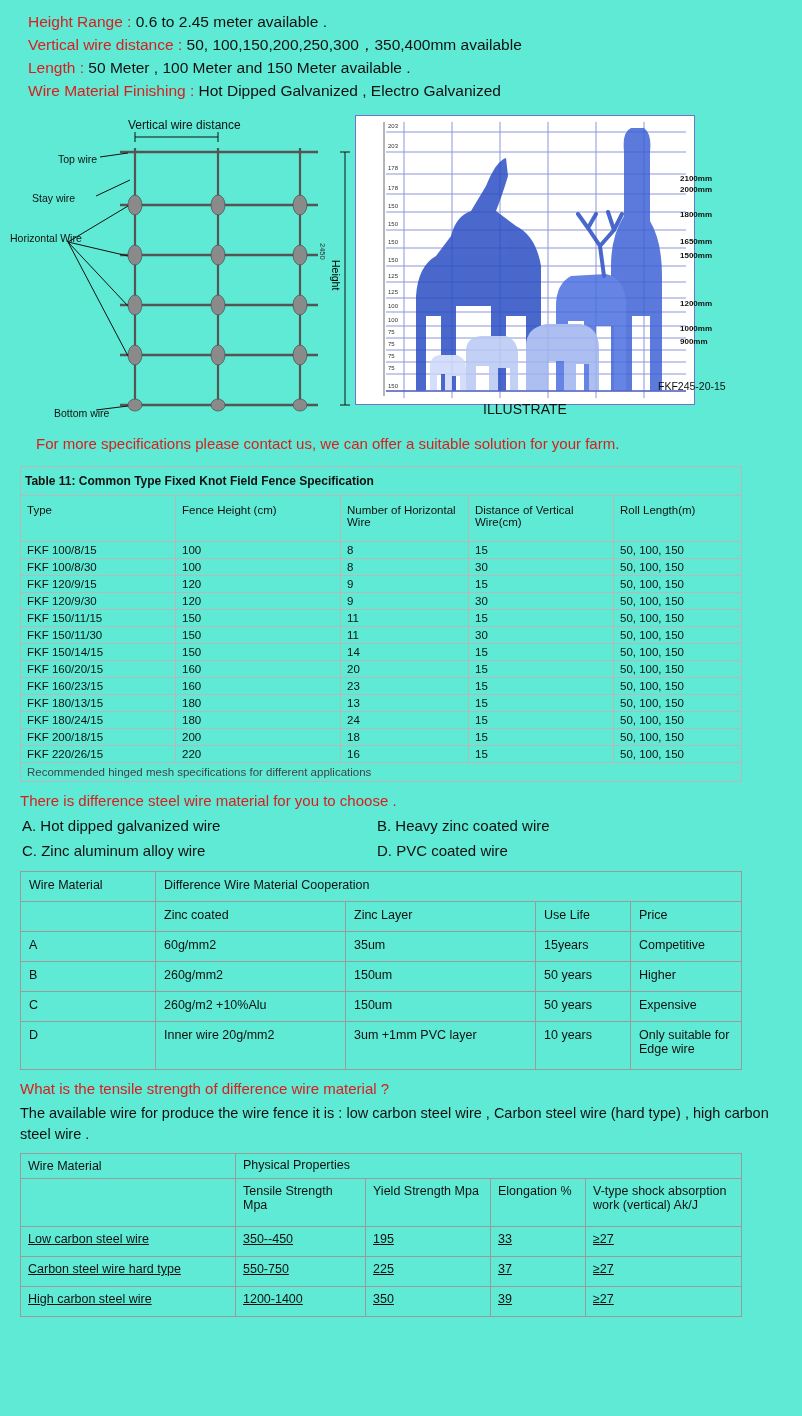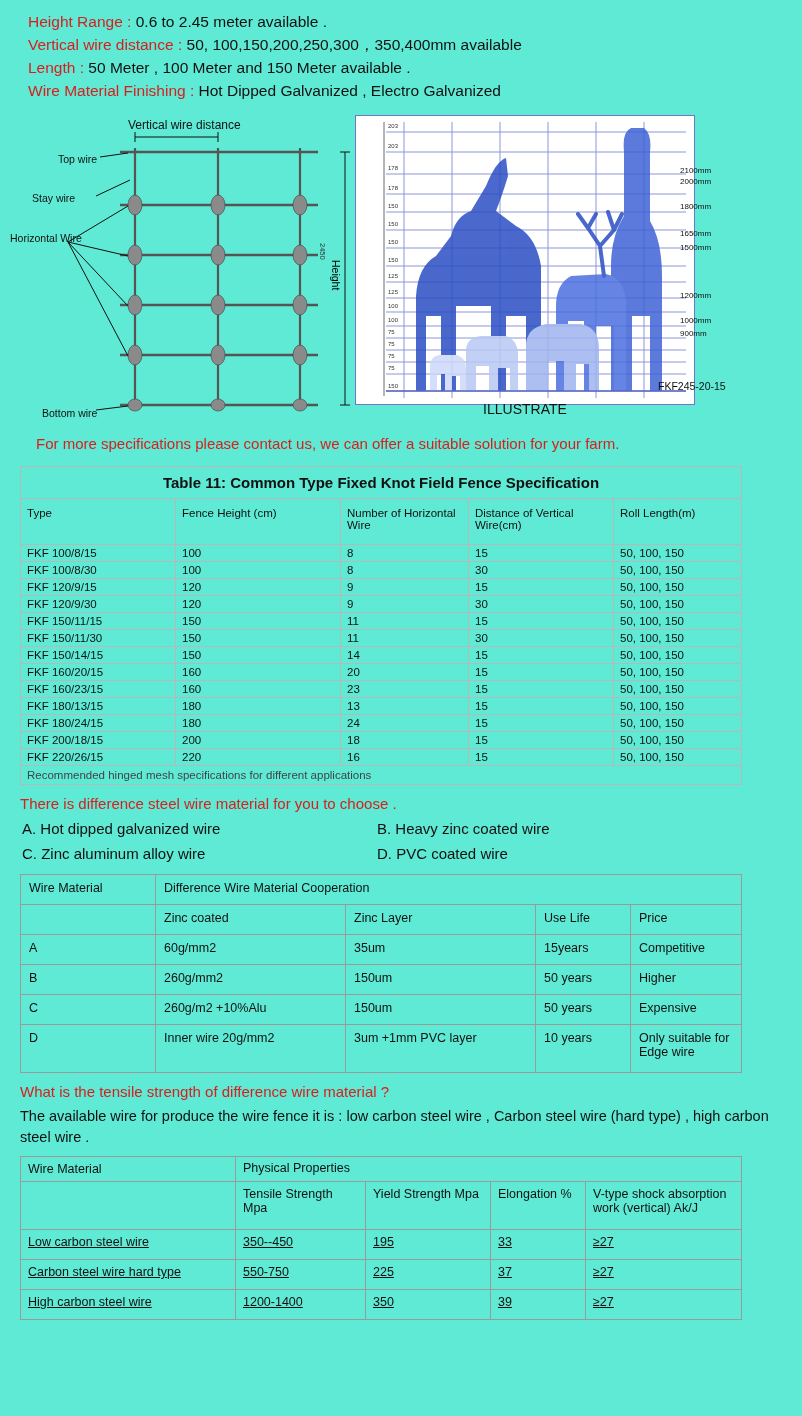--- a/index.html
+++ b/index.html
@@ -46,21 +46,21 @@
   .sch-label {
     position: absolute;
     font-size: 10.5px;
     color: #111;
     white-space: nowrap;
   }
   .vwd-label { left: 128px; top: 8px; font-size: 12px; }
   .top-wire-label { left: 58px; top: 43px; }
   .stay-wire-label { left: 32px; top: 82px; }
   .horiz-wire-label { left: 10px; top: 122px; }
-  .bottom-wire-label { left: 30px; top: 297px; padding-left: 12px; }
+  .bottom-wire-label { left: 42px; top: 297px; padding-left: 12px; }
   .height-label {
     position: absolute; left: 330px; top: 150px;
     font-size: 10.5px;
     writing-mode: vertical-rl;
     text-orientation: mixed;
   }
   .height-num {
     position: absolute; left: 318px; top: 133px;
     font-size: 7.5px;
     writing-mode: vertical-rl;
@@ -86,24 +86,25 @@
     color: #111;
   }
   .fkf-code {
     position: absolute;
     left: 658px; top: 270px;
     font-size: 10.5px;
     color: #111;
   }
   .height-marks {
     position: absolute;
-    left: 680px; top: 4px;
+    left: 680px; top: 12px;
     width: 120px; height: 280px;
     font-size: 8px;
     color: #111;
+    font-weight: bold;
   }
   .height-marks div { position: absolute; white-space: nowrap; }
 
   
   .red-note {
     color: #d81e1e;
     font-size: 15px;
     line-height: 20px;
     padding: 4px 0 6px 36px;
   }
@@ -119,23 +120,22 @@
     margin: 6px 0 0 20px;
     border: 1px solid #9b9b9b;
   }
   .tbl1 td, .tbl1 th {
     border: 1px solid #b8b8b8;
     padding: 3px 6px;
     text-align: left;
     font-weight: normal;
   }
   .tbl1 .caption-row td {
-    text-align: center;
     font-weight: bold;
-    font-size: 15px;
+    font-size: 12px;
     padding: 7px 4px;
   }
   .tbl1 .hdr td {
     font-size: 11.5px;
     padding: 8px 6px;
     vertical-align: top;
     height: 46px;
   }
   .tbl1 .body-row td { padding: 2px 6px; height: 17px; }
   .tbl1 .foot td { padding: 3px 6px; color: #444; }

